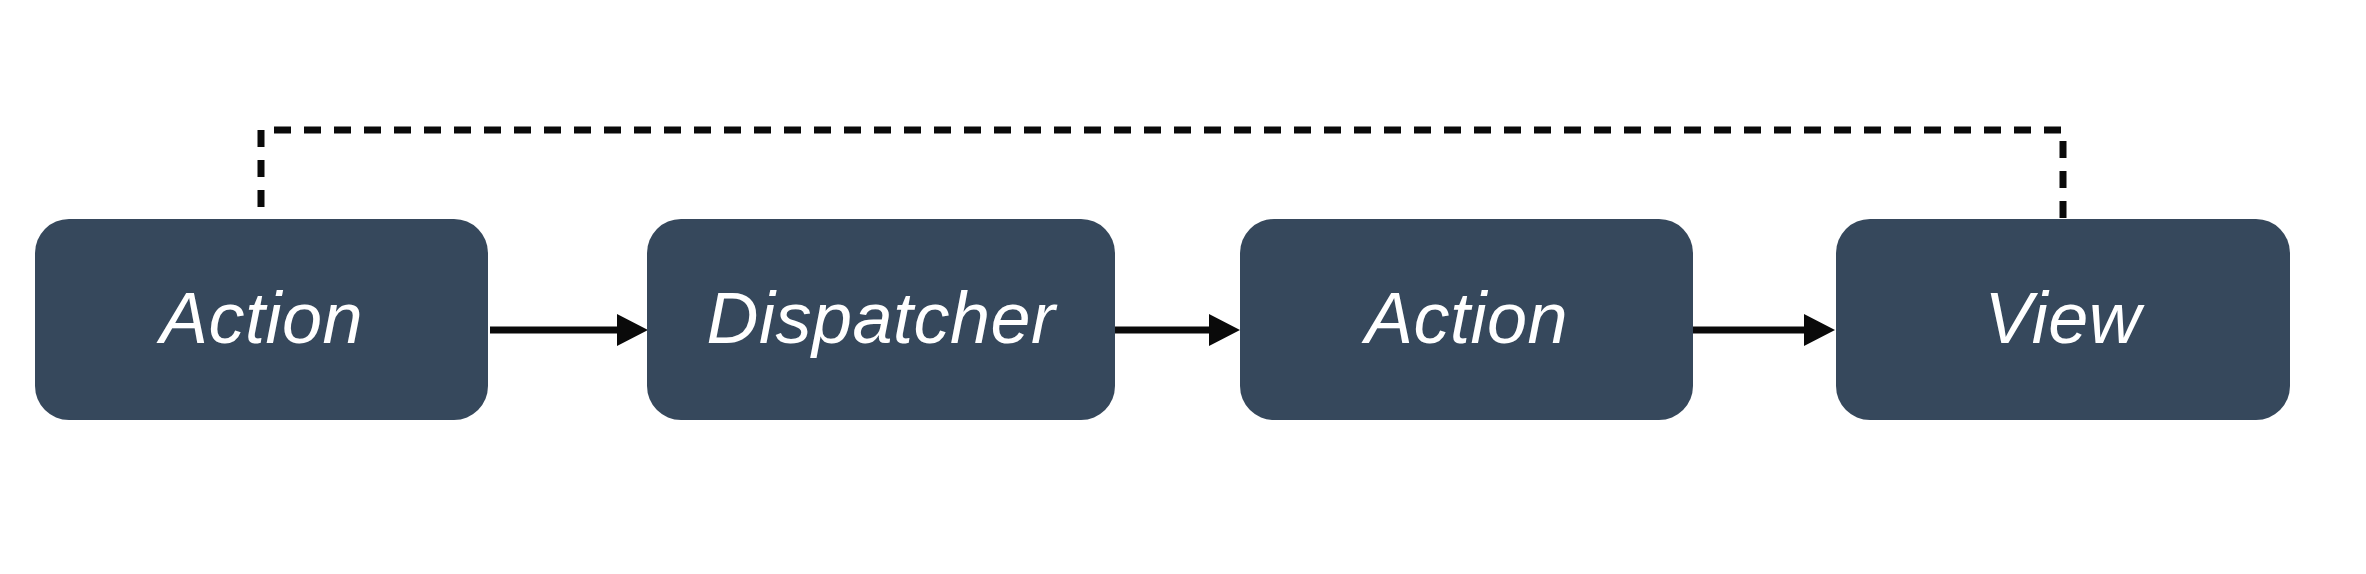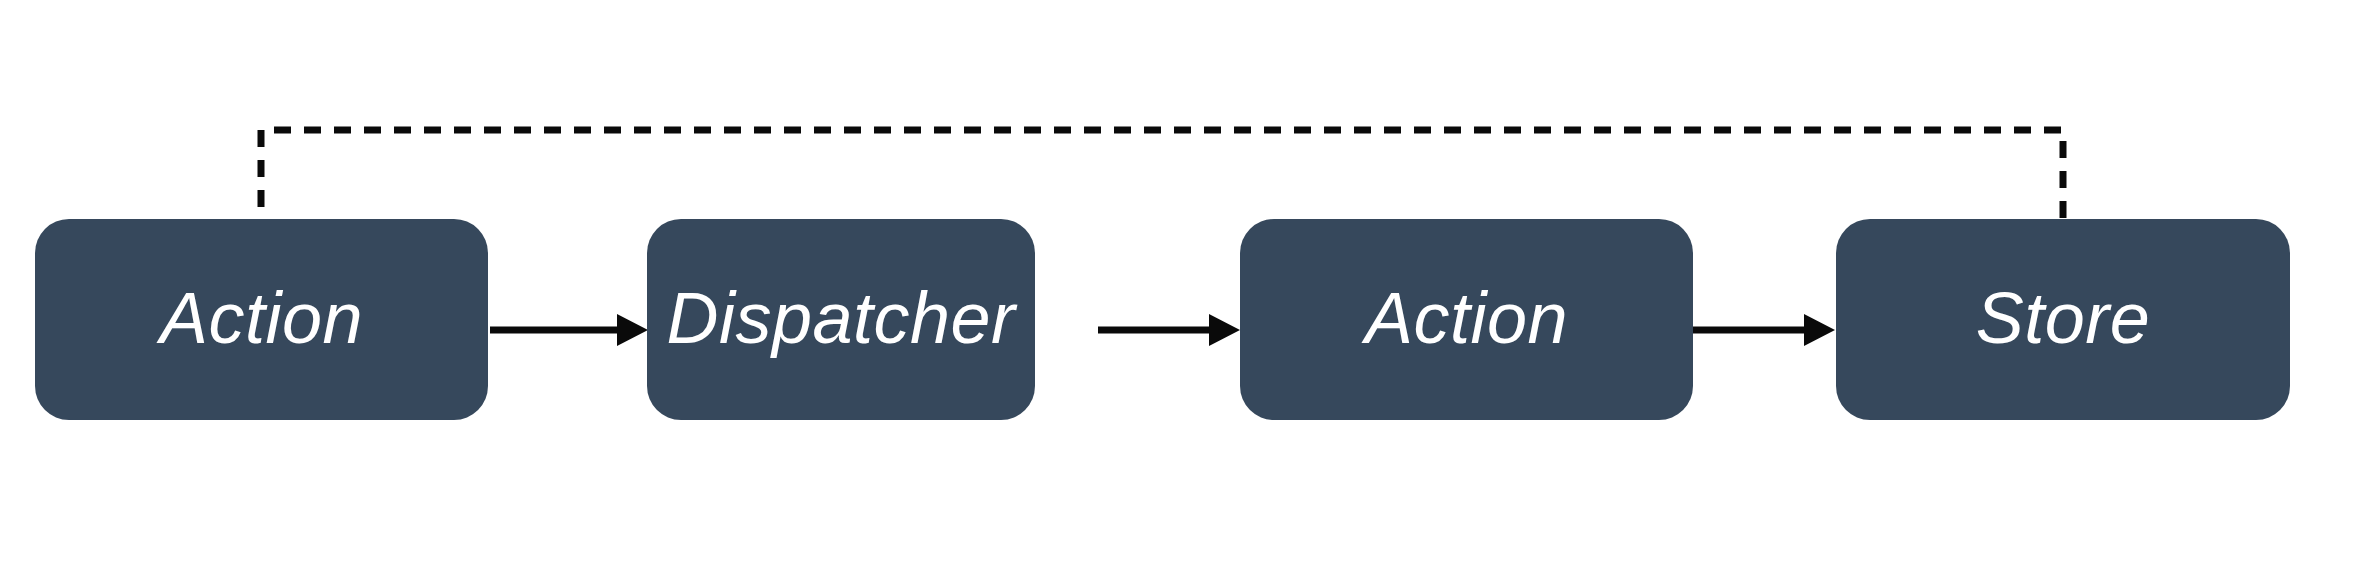--- a/index.html
+++ b/index.html
@@ -42,21 +42,21 @@
     position:absolute;
     top:219px;
     height:201px;
     background:var(--node-fill);
     border-radius:34px;
     display:flex;
     align-items:center;
     justify-content:center;
   }
   .node-action{left:35px;width:453px;}
-  .node-dispatcher{left:647px;width:388px;}
+  .node-dispatcher{left:647px;width:468px;}
   .node-store{left:1240px;width:453px;}
   .node-view{left:1836px;width:454px;}
   .node-label{
     font-style:italic;
     font-size:72px;
     line-height:1;
     color:var(--node-text);
     letter-spacing:0.5px;
     padding-bottom:4px;
     white-space:nowrap;
@@ -93,16 +93,16 @@
 
   <div class="node node-dispatcher">
     <span class="node-label">Dispatcher</span>
   </div>
 
   <div class="node node-store">
     <span class="node-label">Action</span>
   </div>
 
   <div class="node node-view">
-    <span class="node-label">Store</span>
+    <span class="node-label">View</span>
   </div>
 
 </div>
 
 </body></html>

